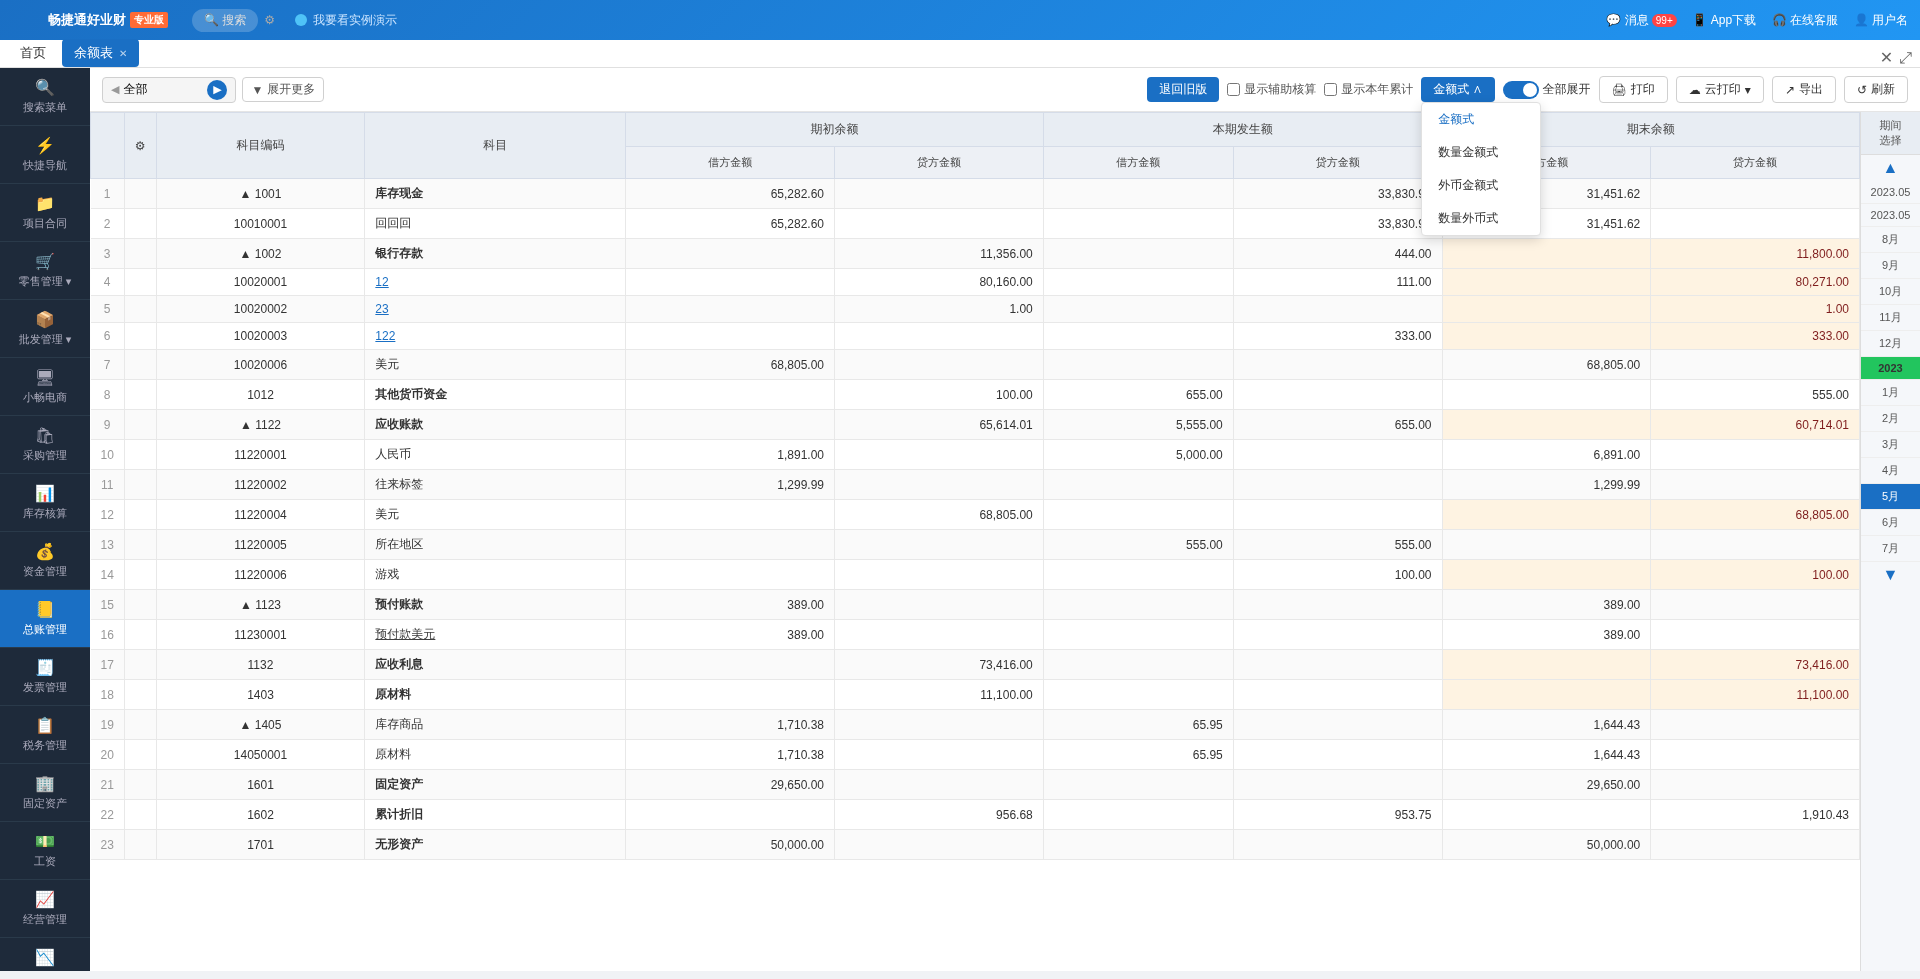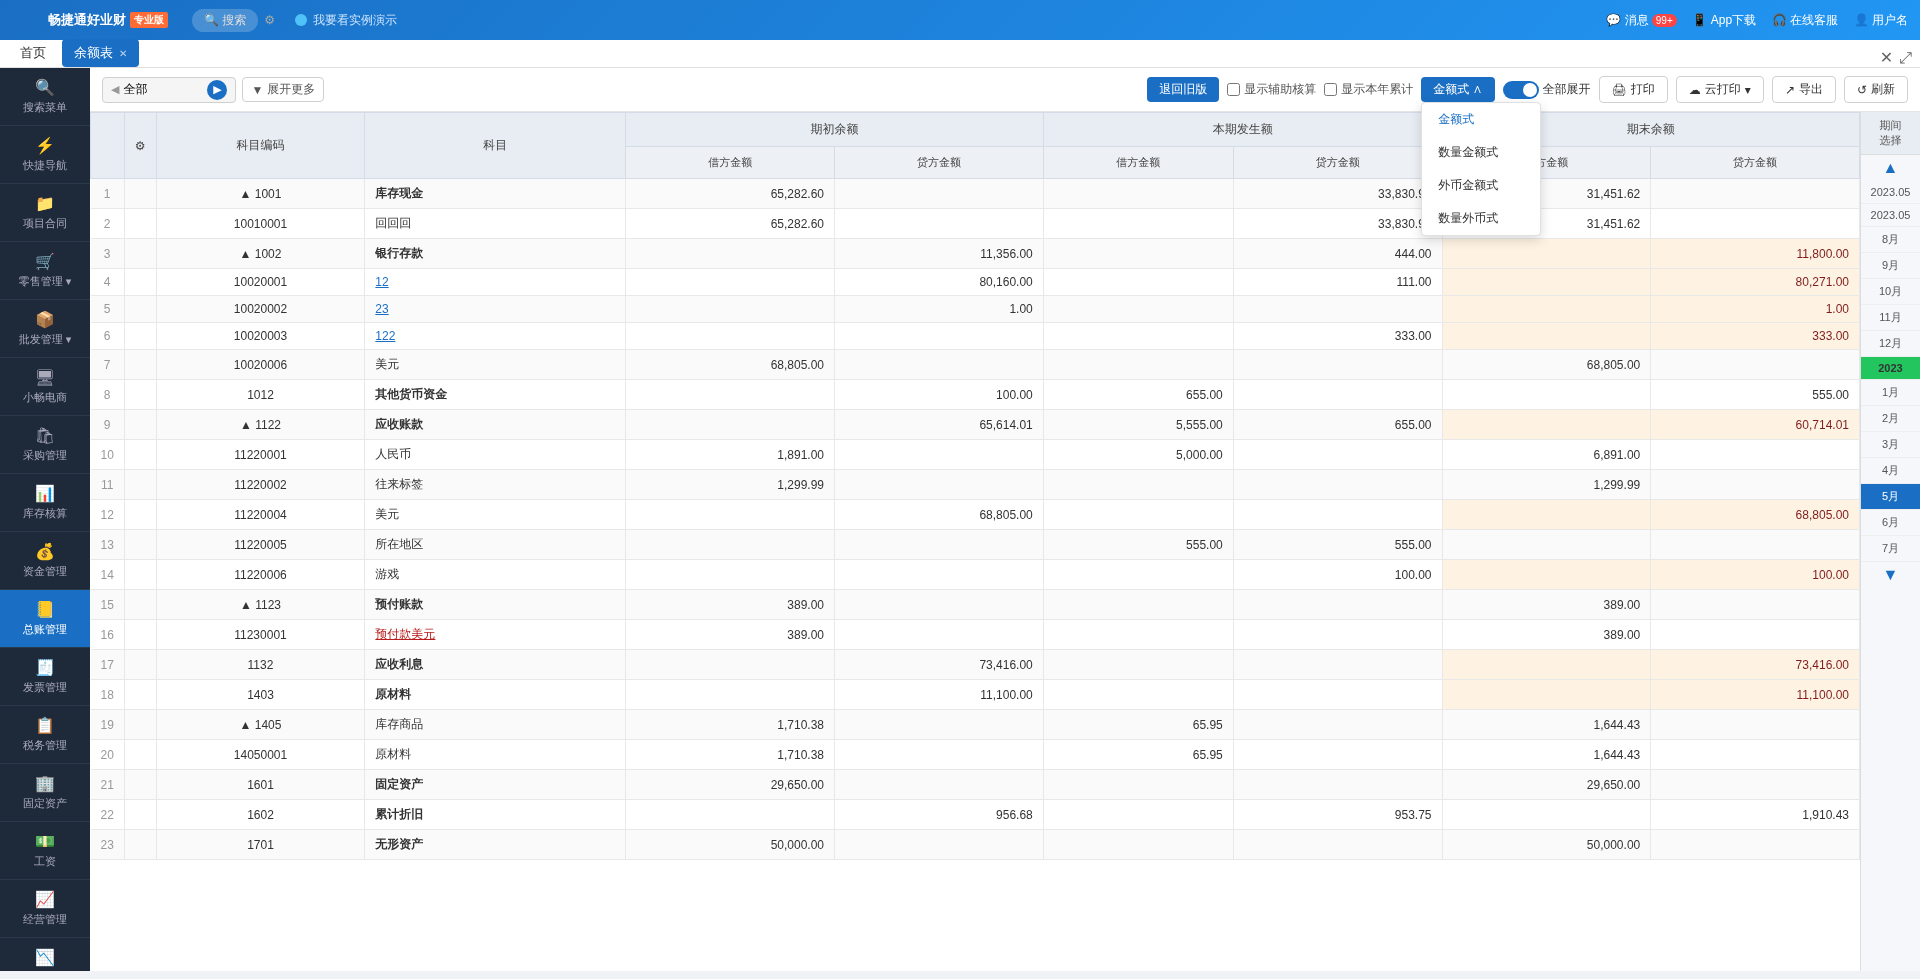--- a/index.html
+++ b/index.html
@@ -636,21 +636,21 @@
                 <td class="num"></td>
                 <td class="num"></td>
                 <td class="num"></td>
                 <td class="num">389.00</td>
                 <td class="num"></td>
               </tr>
               <tr>
                 <td class="row-index center">16</td>
                 <td class="center"></td>
                 <td class="center">11230001</td>
-                <td class="link" style="color: #b91c1c;">预付款美元</td>
+                <td class="link" style="color: #404040;">预付款美元</td>
                 <td class="num">389.00</td>
                 <td class="num"></td>
                 <td class="num"></td>
                 <td class="num"></td>
                 <td class="num">389.00</td>
                 <td class="num"></td>
               </tr>
               <tr>
                 <td class="row-index center">17</td>
                 <td class="center"></td>

